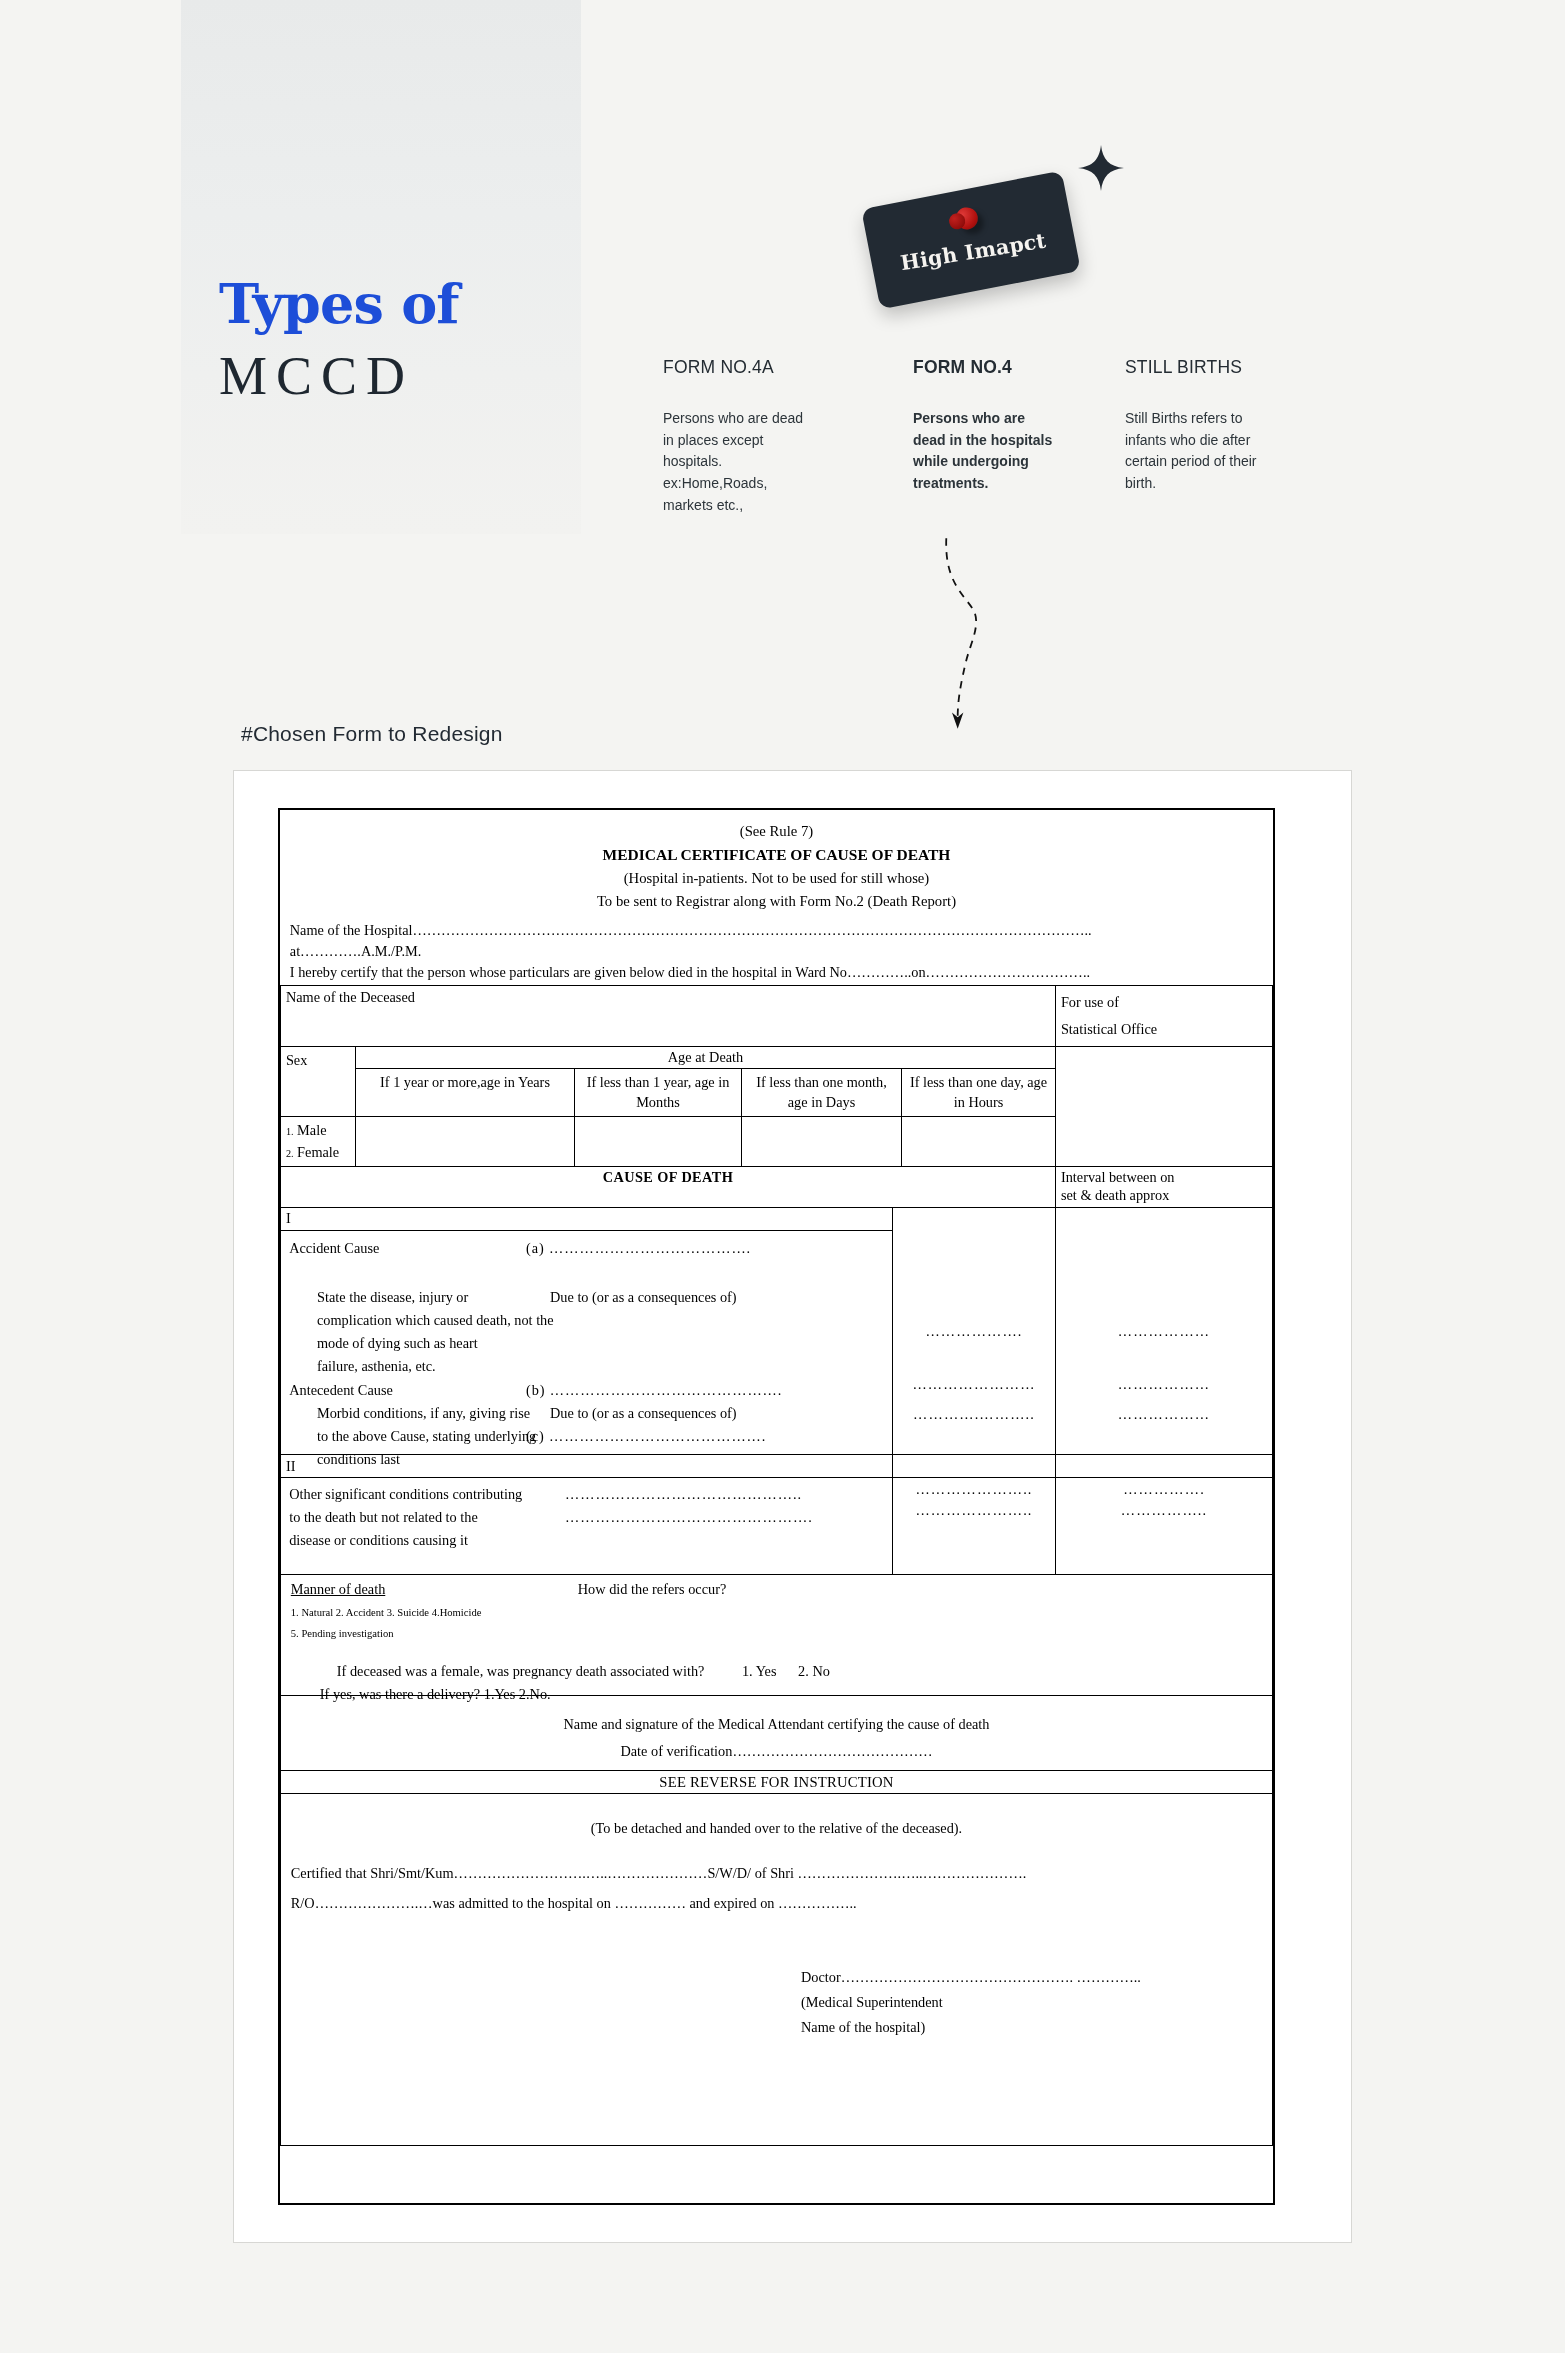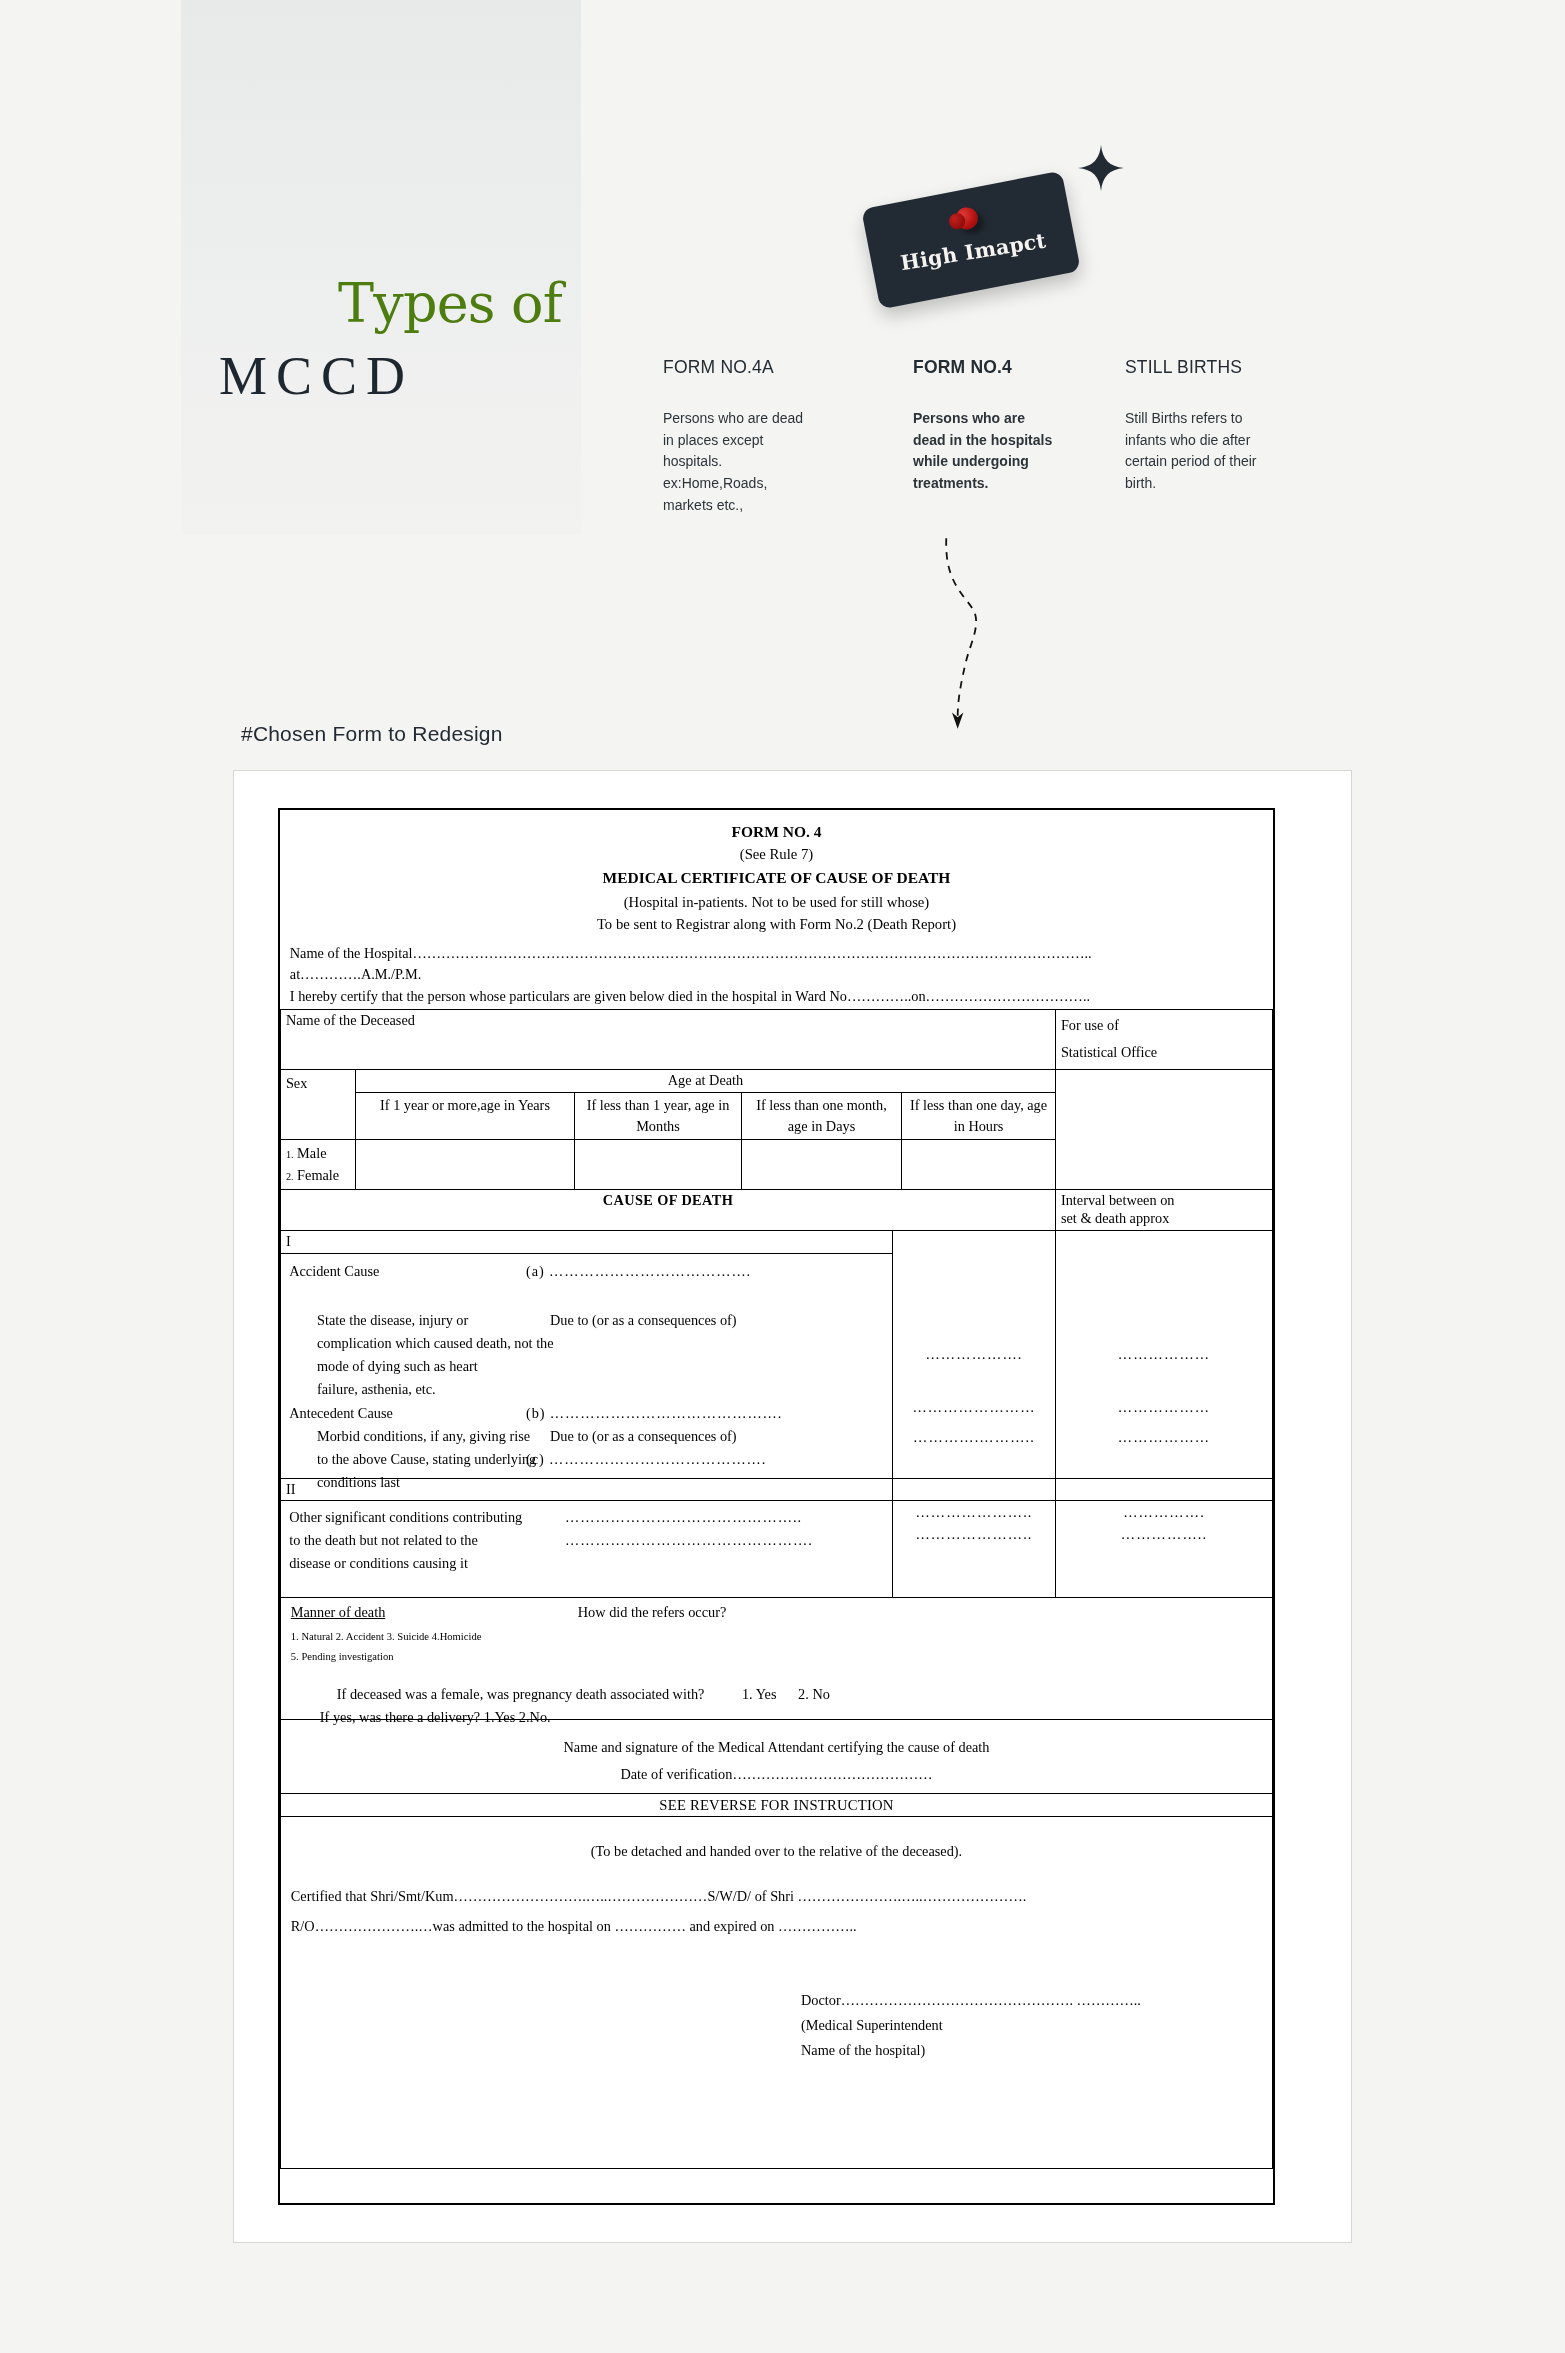--- a/index.html
+++ b/index.html
@@ -12,27 +12,26 @@
   }
   .gray-panel{
     position:absolute;left:181px;top:0;width:400px;height:534px;
     background:linear-gradient(180deg,#e8eaea 0%,#eceeee 40%,#f2f2f0 100%);
   }
   .title-block{
     position:absolute;left:219px;top:277px;width:343px;
   }
   .title-line1{
     font-family:"DejaVu Serif", serif;
-    font-weight:400;
+    font-weight:700;
     font-size:54px;
-    color:#4d7c0f;
+    color:#1d4ed8;
     letter-spacing:-0.8px;
     line-height:1;
     margin:0 0 18px 0;
-    text-align:right;
   }
   .title-line2{
     font-family:"Liberation Serif", serif;
     font-weight:400;
     font-size:54px;
     color:#1e2730;
     letter-spacing:9px;
     line-height:1;
     margin:0;
   }
@@ -191,21 +190,20 @@
     <path d="M34 234 L27 214 L34 220 L41 214 Z" fill="#111"></path>
   </svg>
 </div>
 
 <div class="chosen-label">#Chosen Form to Redesign</div>
 
 <div class="card">
  <div class="form">
 
   <div class="f-head">
-    <div class="f-h1">FORM NO. 4</div>
     <div class="f-h2">(See Rule 7)</div>
     <div class="f-h3">MEDICAL CERTIFICATE OF CAUSE OF DEATH</div>
     <div class="f-h4">(Hospital in-patients. Not to be used for still whose)</div>
     <div class="f-h4">To be sent to Registrar along with Form No.2 (Death Report)</div>
   </div>
 
   <div class="f-intro">
     <div>Name of the Hospital……………………………………………………………………………………………………………………………..</div>
     <div>at………….A.M./P.M.</div>
     <div>I hereby certify that the person whose particulars are given below died in the hospital in Ward No…………..on……………………………..</div>

